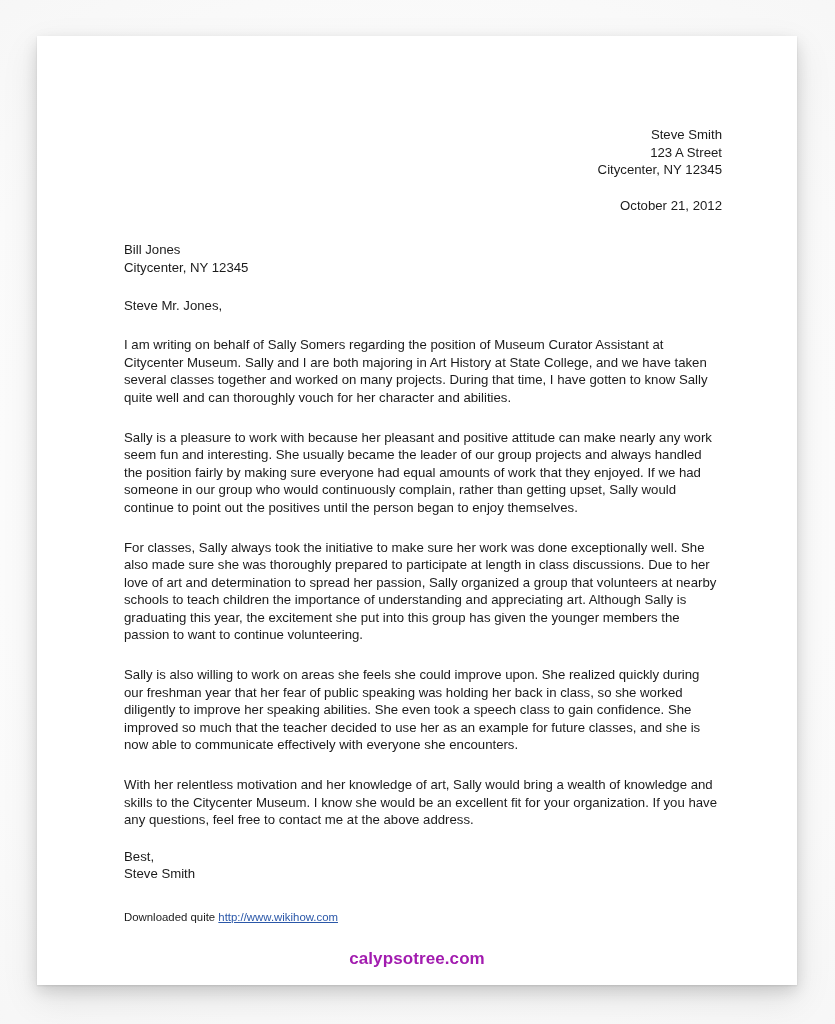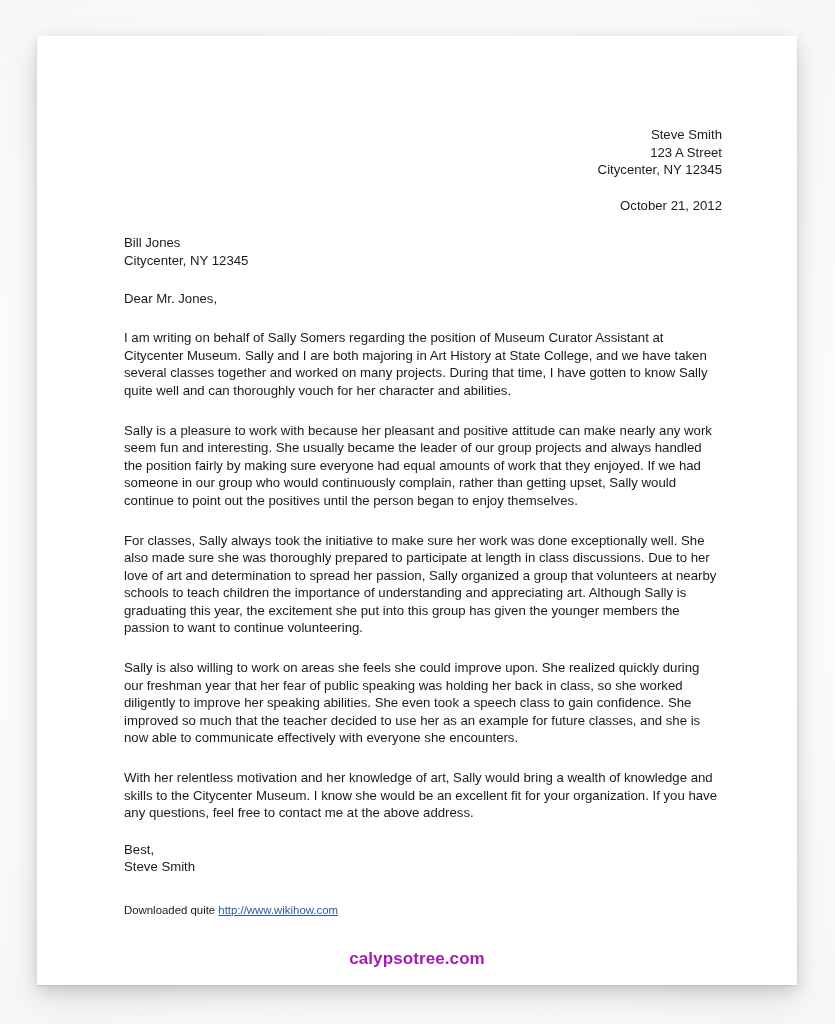--- a/index.html
+++ b/index.html
@@ -68,21 +68,21 @@
   .sender-block div {
     white-space: nowrap;
   }
 
   .date-line {
     text-align: right;
     margin-top: 18px;
   }
 
   .recipient-block {
-    margin-top: 20px;
+    margin-top: 27px;
   }
   .recipient-block div {
     white-space: nowrap;
   }
 
   .salutation {
     margin-top: 20px;
   }
 
   .body-paragraph {
@@ -136,21 +136,21 @@
           <div>Citycenter, NY 12345</div>
         </div>
 
         <div class="date-line">October 21, 2012</div>
 
         <div class="recipient-block">
           <div>Bill Jones</div>
           <div>Citycenter, NY 12345</div>
         </div>
 
-        <div class="salutation">Dear Mr. Jones,</div>
+        <div class="salutation">Steve Mr. Jones,</div>
 
         <p class="body-paragraph">I am writing on behalf of Sally Somers regarding the position of Museum Curator Assistant at Citycenter Museum. Sally and I are both majoring in Art History at State College, and we have taken several classes together and worked on many projects. During that time, I have gotten to know Sally quite well and can thoroughly vouch for her character and abilities.</p>
         <p class="body-paragraph">Sally is a pleasure to work with because her pleasant and positive attitude can make nearly any work seem fun and interesting. She usually became the leader of our group projects and always handled the position fairly by making sure everyone had equal amounts of work that they enjoyed. If we had someone in our group who would continuously complain, rather than getting upset, Sally would continue to point out the positives until the person began to enjoy themselves.</p>
         <p class="body-paragraph">For classes, Sally always took the initiative to make sure her work was done exceptionally well. She also made sure she was thoroughly prepared to participate at length in class discussions. Due to her love of art and determination to spread her passion, Sally organized a group that volunteers at nearby schools to teach children the importance of understanding and appreciating art. Although Sally is graduating this year, the excitement she put into this group has given the younger members the passion to want to continue volunteering.</p>
         <p class="body-paragraph">Sally is also willing to work on areas she feels she could improve upon. She realized quickly during our freshman year that her fear of public speaking was holding her back in class, so she worked diligently to improve her speaking abilities. She even took a speech class to gain confidence. She improved so much that the teacher decided to use her as an example for future classes, and she is now able to communicate effectively with everyone she encounters.</p>
         <p class="body-paragraph">With her relentless motivation and her knowledge of art, Sally would bring a wealth of knowledge and skills to the Citycenter Museum. I know she would be an excellent fit for your organization. If you have any questions, feel free to contact me at the above address.</p>
 
         <div class="closing">
           <div>Best,</div>
           <div>Steve Smith</div>

